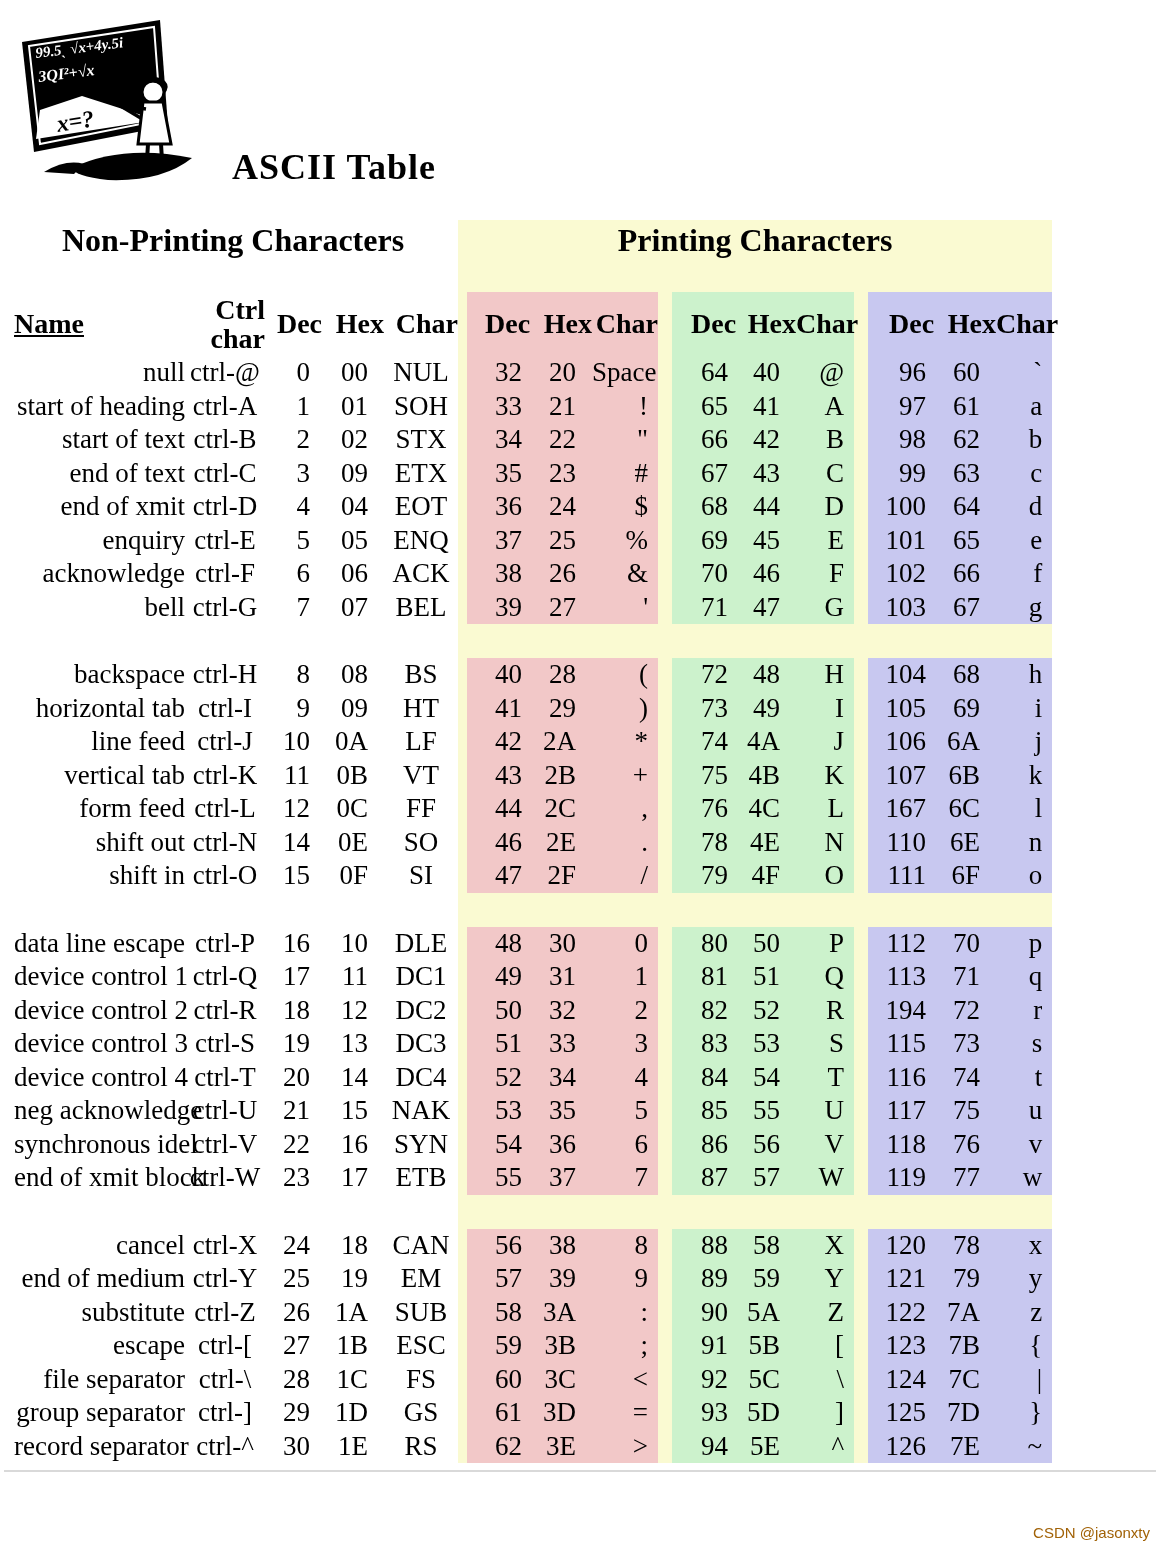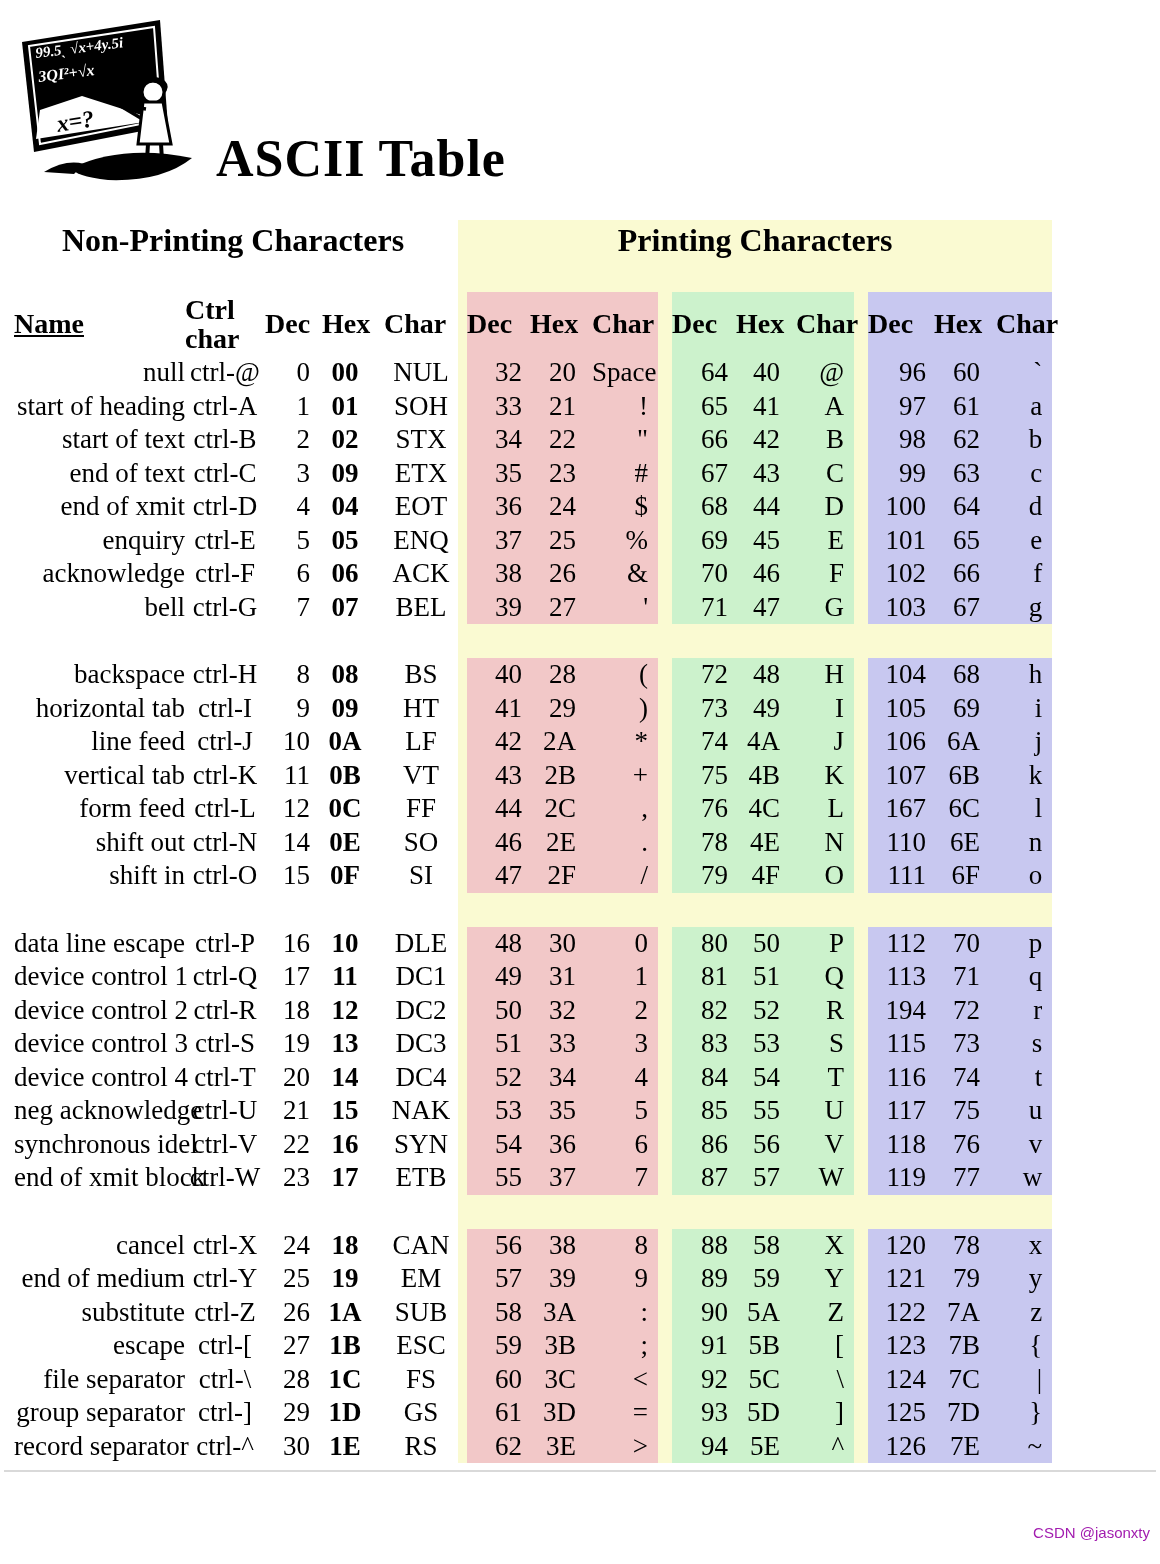--- a/index.html
+++ b/index.html
@@ -5,54 +5,54 @@
   :root{
     --yellow:#FAFAD2; --pink:#F2C8C8; --green:#CCF2CC; --blue:#C8C8F0;
   }
   *{box-sizing:border-box; margin:0; padding:0;}
   body{background:#fff; width:1160px; font-family:"Liberation Serif","DejaVu Serif",serif; color:#000;}
   .page{position:relative; width:1160px; height:1564px; overflow:hidden; background:#fff;}
 
   
   .masthead{display:flex; align-items:flex-end; padding:10px 0 0 10px; height:190px;}
   .logo{width:190px; height:178px; flex:0 0 auto;}
-  .page-title{font-size:52px; font-weight:bold; letter-spacing:1px; margin:0 0 2px 16px;}
+  .page-title{font-size:36px; font-weight:bold; letter-spacing:1px; margin:0 0 2px 32px;}
 
   
   table.ascii{border-collapse:collapse; table-layout:fixed; margin:30px 0 0 8px; width:1044px;}
   td,th{overflow:visible; white-space:nowrap; vertical-align:middle;}
 
   tr.heading-row td{height:72px; vertical-align:top; padding-top:2px; text-align:center;
                     font-size:32px; font-weight:bold;}
   tr.heading-row td.heading-right{background:var(--yellow);}
 
-  tr.header-row th{height:64px; font-size:28px; font-weight:bold; text-align:left; line-height:1.05;}
+  tr.header-row th{height:64px; font-size:28px; font-weight:bold; text-align:right; line-height:1.05;}
   tr.header-row th.h-name{text-align:left; padding-left:6px;text-decoration:underline;}
   tr.header-row .p1, tr.data-row .p1{background:var(--pink);}
   tr.header-row .p2, tr.data-row .p2{background:var(--green);}
   tr.header-row .p3, tr.data-row .p3{background:var(--blue);}
   .c-sep{background:var(--yellow);}
 
   tr.data-row td{height:33.5px; line-height:33.5px; font-size:27px;}
   td.c-name{font-size:23px; text-align:right; padding-left:6px;}
   td.c-ctrl{font-size:22px; text-align:center;}
   td.c-dec{text-align:right; padding-right:12px;}
-  td.c-hex{text-align:center; padding-right:16px;font-weight:bold;}
+  td.c-hex{text-align:right; padding-right:16px;}
   td.c-char{text-align:center;}
   td.c-pdec{text-align:right; padding-right:8px;}
   td.c-phex{text-align:right; padding-right:16px;}
   td.c-pchar{text-align:right; padding-right:10px; font-size:26px;}
 
   tr.spacer-row td{height:34px;}
   td.spacer-left{background:#fff;}
   td.spacer-right{background:var(--yellow);}
 
   .bottom-rule{margin:7px 4px 0 4px; height:2px; background:#4a4a4a; border-bottom:2px solid #d9d9d9;}
   .watermark{position:absolute; top:1524px; right:10px; font-family:"Liberation Sans","DejaVu Sans",sans-serif;
-             font-size:15px; color:#a21caf;}
+             font-size:15px; color:#a16207;}
 </style>
 </head>
 <body>
 
 <div class="page">
 
   <div class="masthead">
     <svg class="logo" viewBox="0 0 190 178" aria-hidden="true">
       <g>
         <polygon points="12,30 150,8 158,114 24,140" fill="#000"></polygon>

